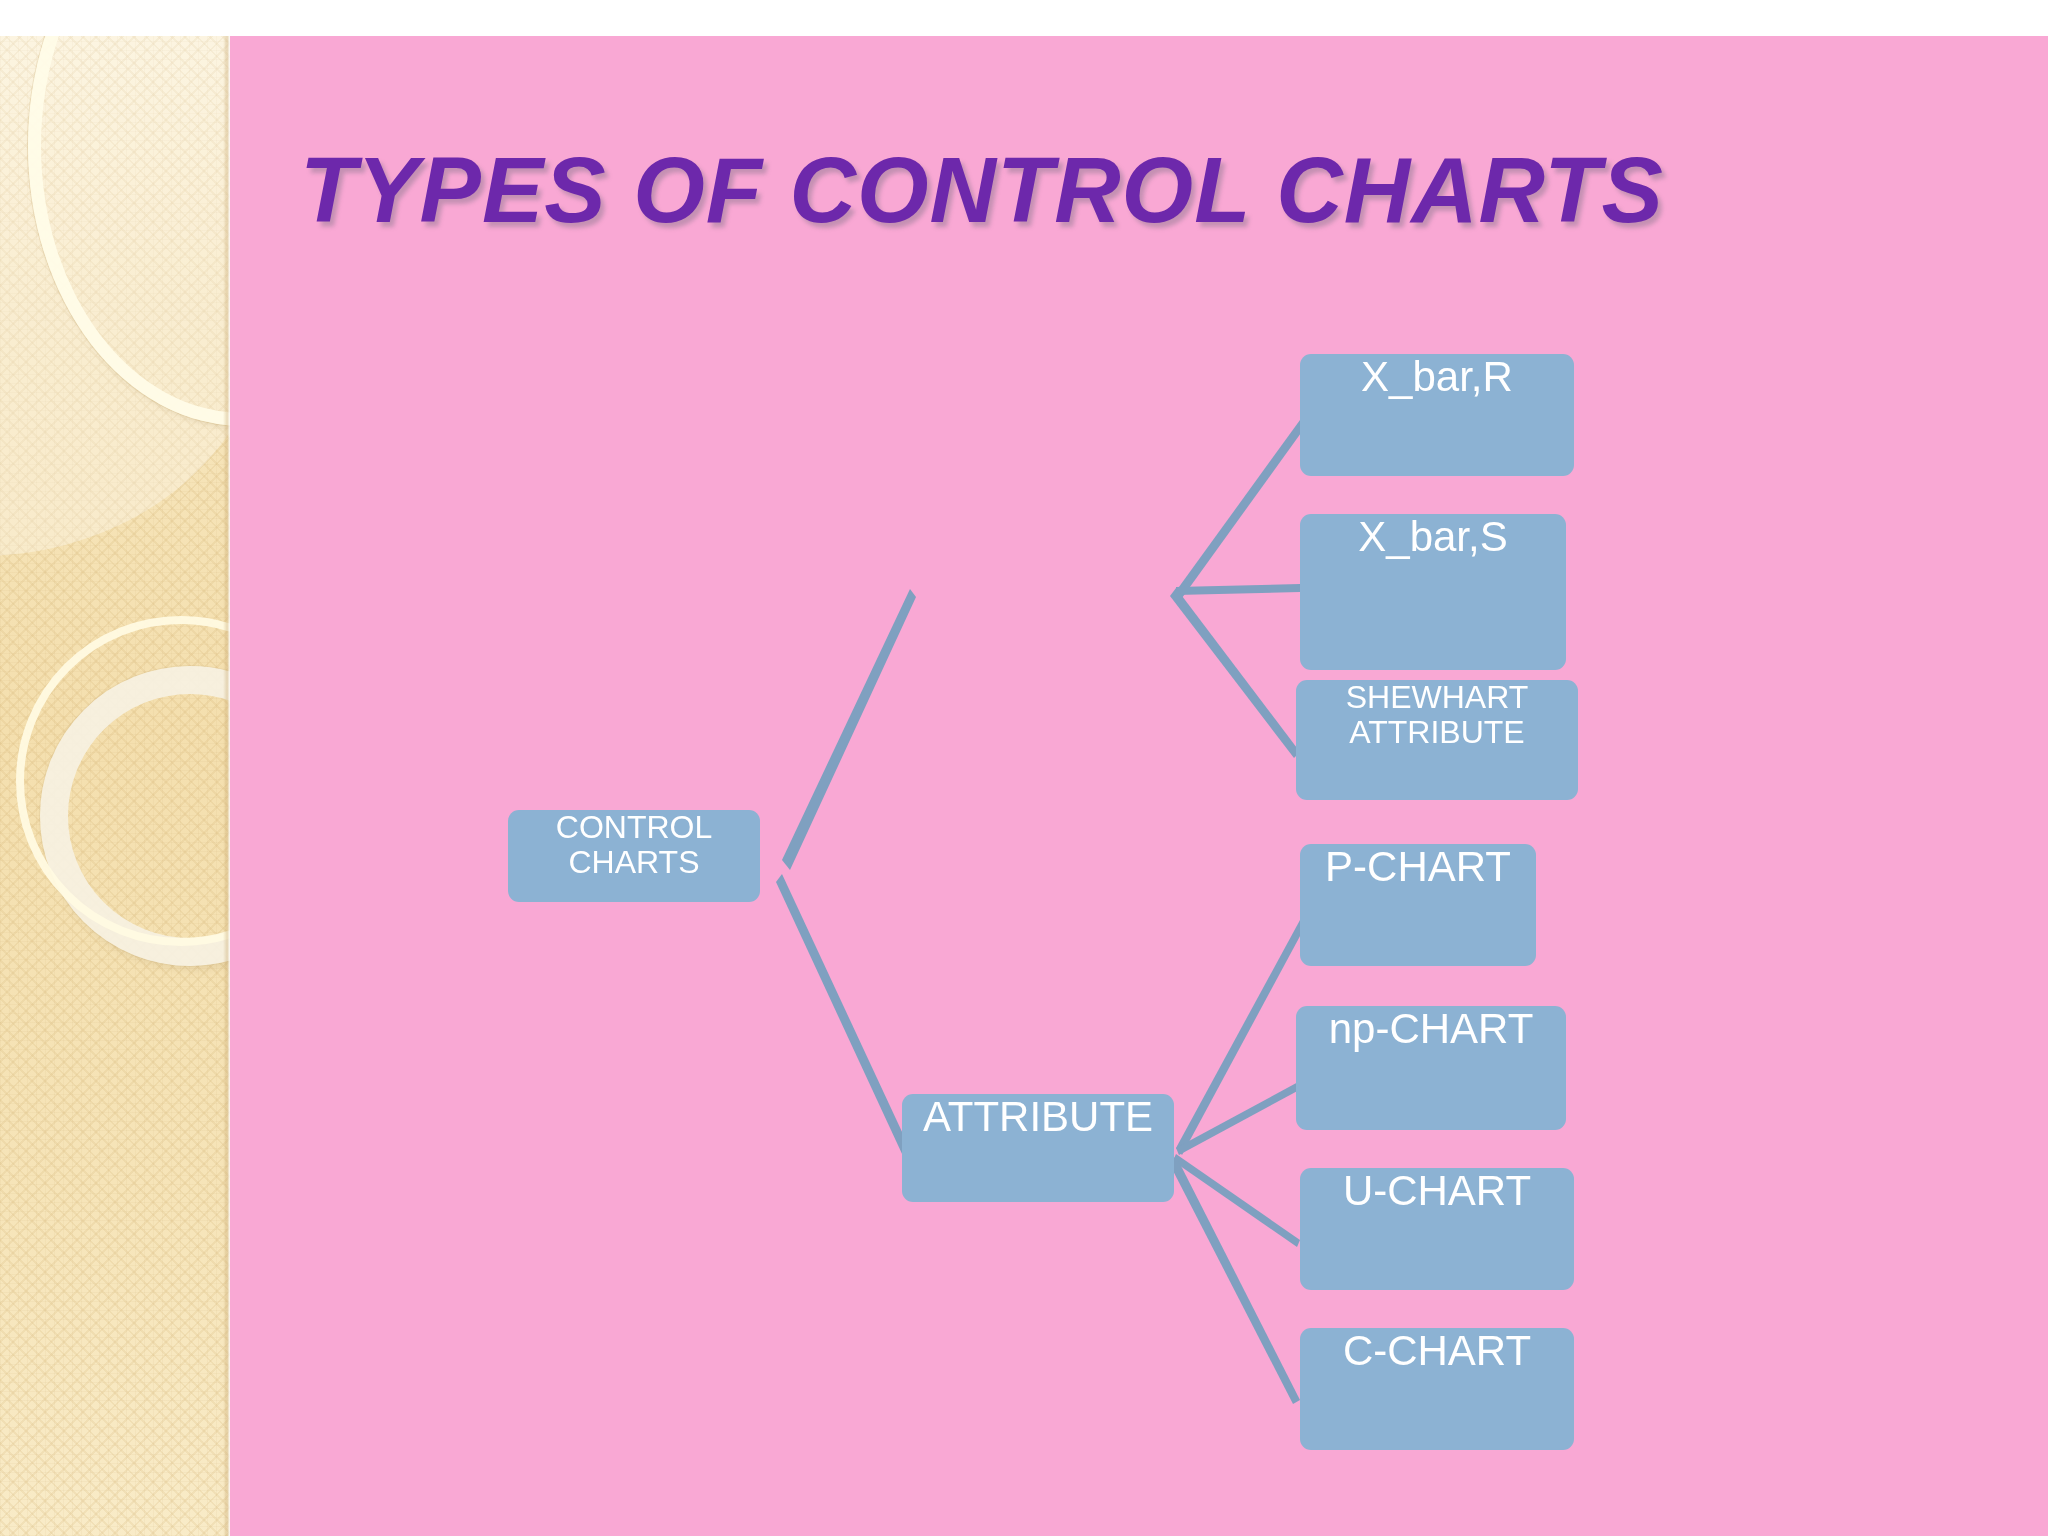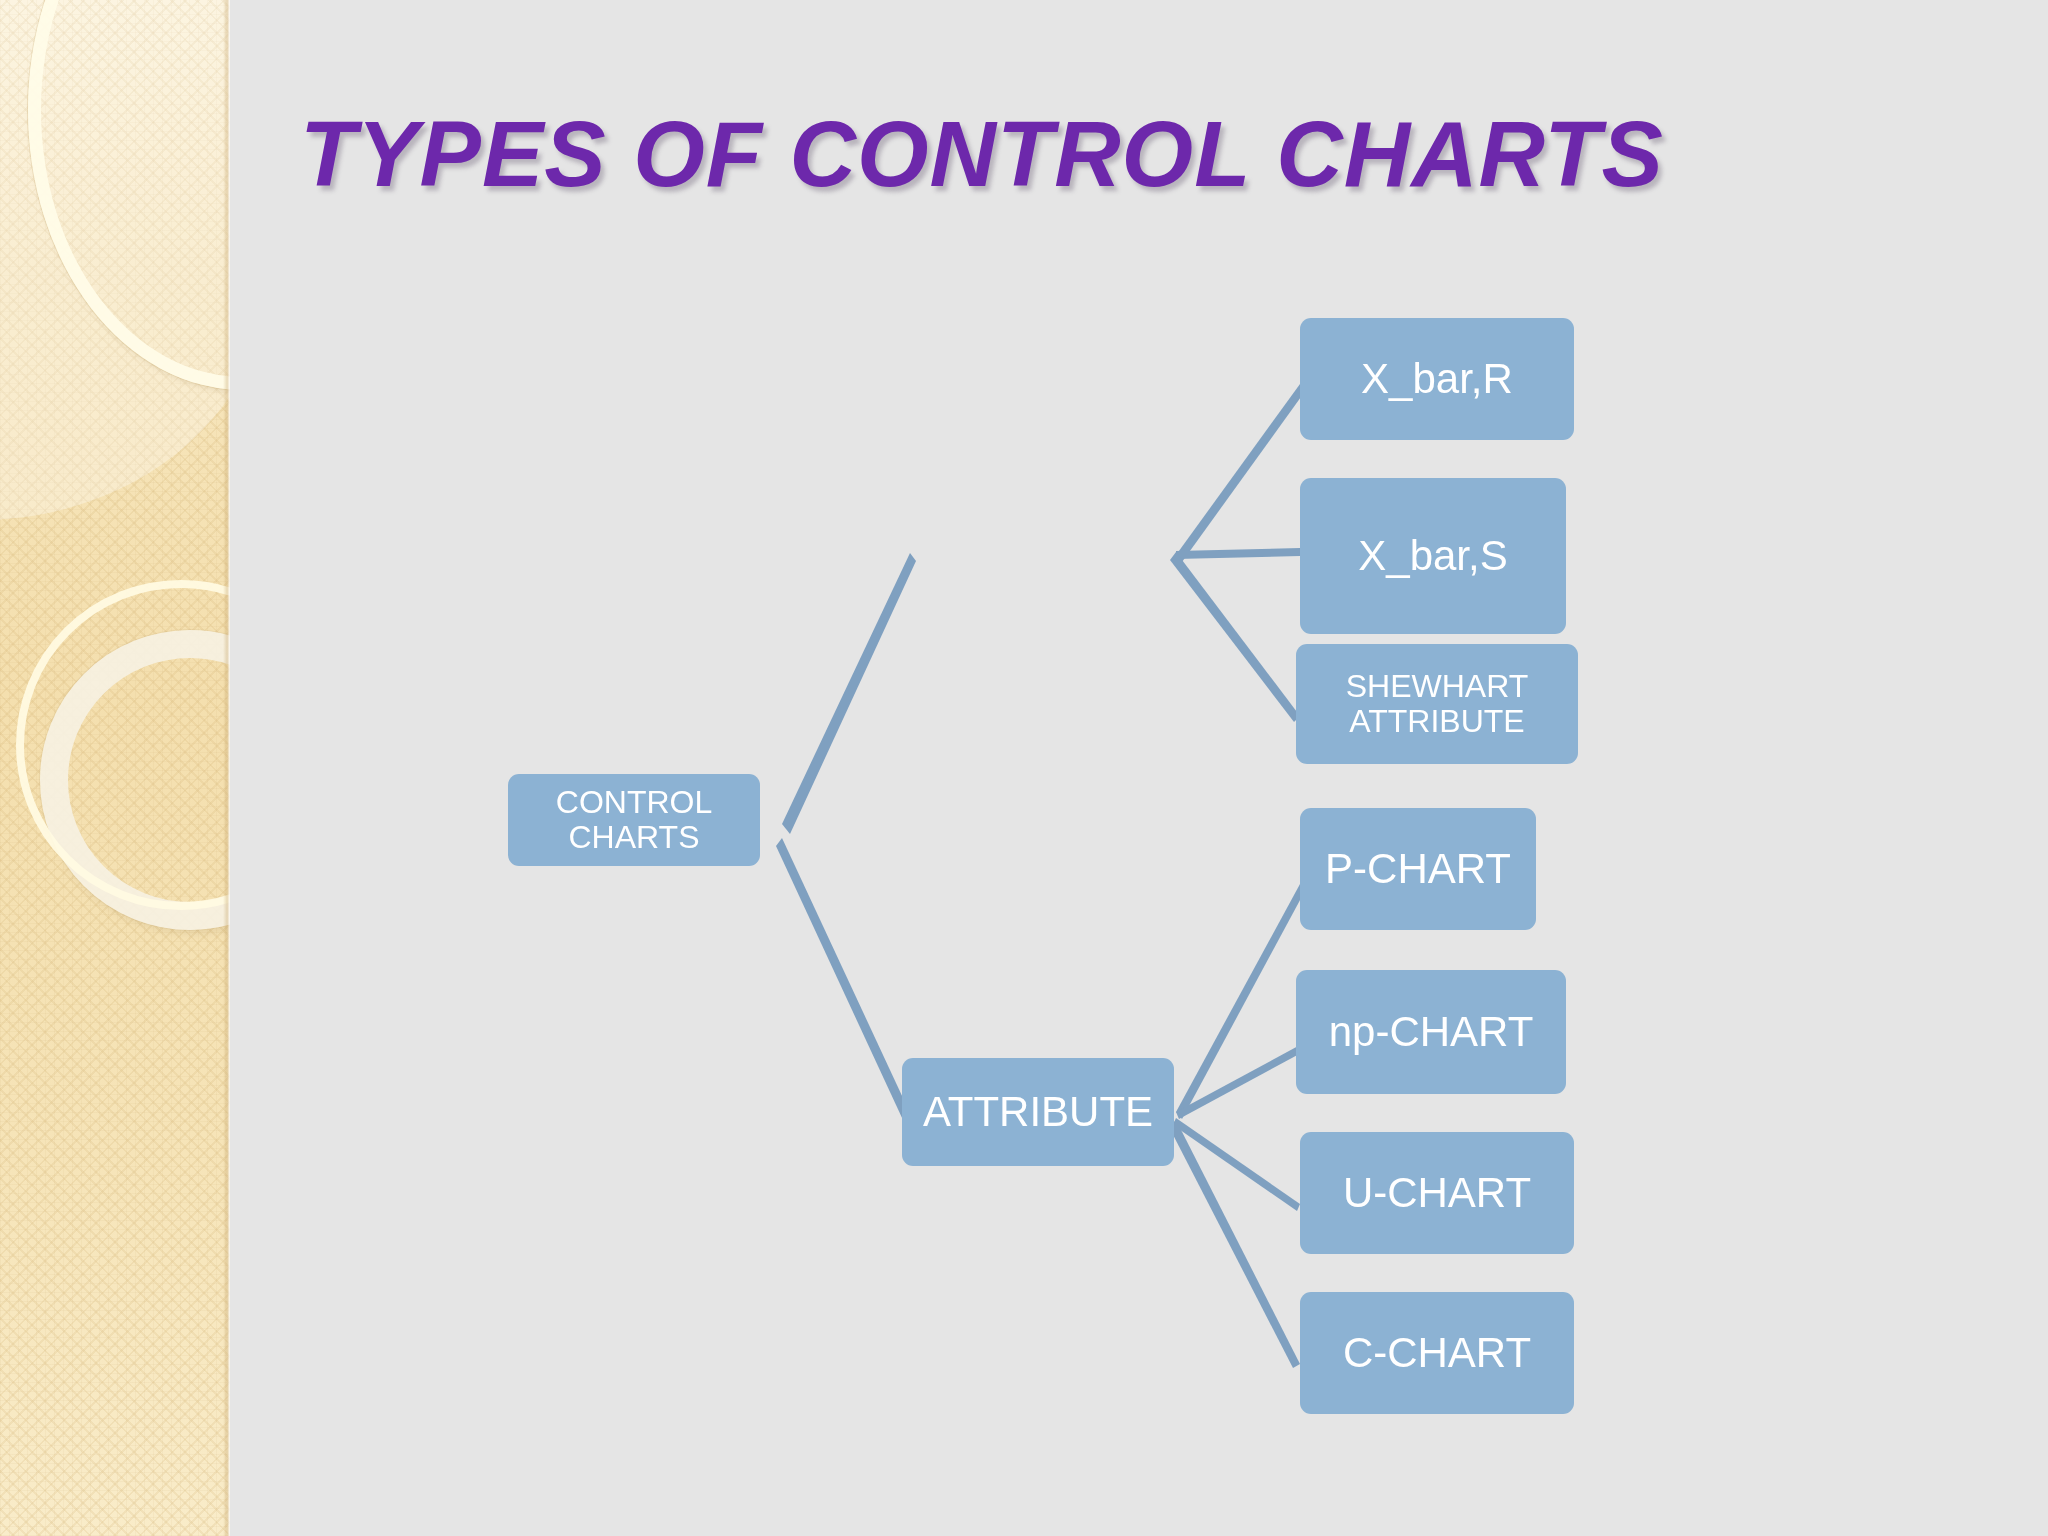--- a/index.html
+++ b/index.html
@@ -12,22 +12,23 @@
     height: 1536px;
     overflow: hidden;
     font-family: "Liberation Sans", sans-serif;
     position: relative;
   }
 
   
   #slide {
     position: absolute;
     inset: 0;
-    background: #e5e5e5;
+    background: #f9a8d4;
     overflow: hidden;
+    margin-top: 36px;
   }
 
   
   #deco-band {
     position: absolute;
     left: 0;
     top: 0;
     width: 230px;
     height: 1536px;
     overflow: hidden;
@@ -124,21 +125,20 @@
     left: 0; top: 0;
     width: 2048px; height: 1536px;
     pointer-events: none;
   }
   .node {
     position: absolute;
     background: #8cb2d3;
     border-radius: 11px;
     color: #ffffff;
     display: flex;
-    align-items: center;
     justify-content: center;
     text-align: center;
     font-size: 42px;
     line-height: 1.08;
     font-family: "Liberation Sans", sans-serif;
     box-sizing: border-box;
     padding: 0 6px;
     z-index: 3;
   }
   .node.two-line { font-size: 32px; }

